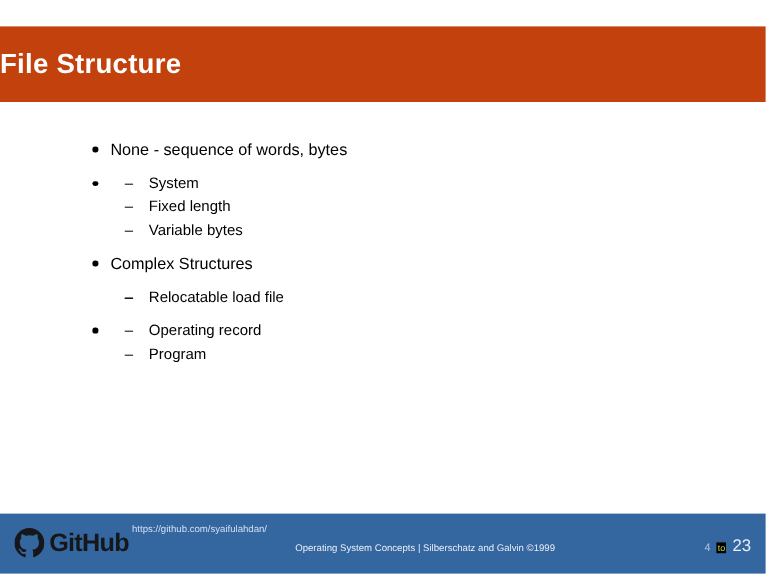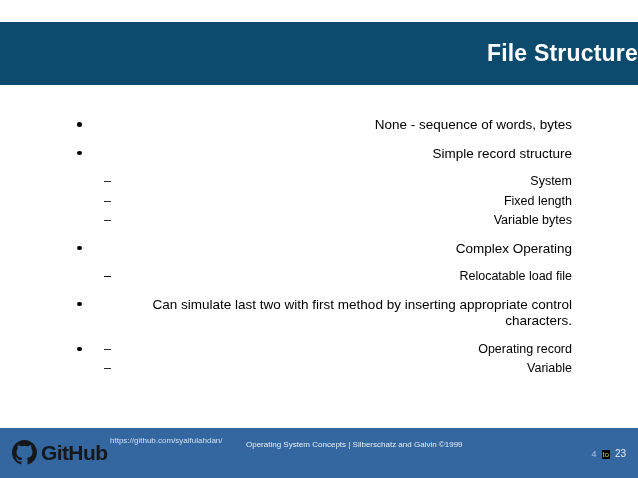--- a/index.html
+++ b/index.html
@@ -24,41 +24,40 @@
     background: #ffffff;
   }
 
   
   .title-band {
     position: absolute;
     left: 0;
     top: 22px;
     width: 638px;
     height: 63px;
-    background: #0c4a6e;
+    background: #c2410c;
     display: flex;
     align-items: center;
-    justify-content: flex-end;
+    justify-content: flex-start;
   }
   .title-text {
     color: #ffffff;
     font-size: 23px;
     font-weight: bold;
     letter-spacing: 0.2px;
     line-height: 1;
     text-align: center;
   }
 
   
   .body-area {
     position: absolute;
     left: 72px;
     top: 117px;
     width: 500px;
-    text-align: right;
   }
 
   .bullet-l1 {
     position: relative;
     padding-left: 20px;
     margin-bottom: 12px;
     color: #000000;
     font-size: 13.5px;
     line-height: 16.5px;
   }
@@ -133,21 +132,21 @@
     top: 436px;
     color: #cfe0f2;
     font-size: 8px;
     line-height: 10px;
     text-decoration: none;
     text-align: right;
   }
   .footer-cite {
     position: absolute;
     left: 246px;
-    top: 440px;
+    top: 452px;
     color: #e8eef6;
     font-size: 8px;
     line-height: 10px;
   }
 
   .page-nums {
     position: absolute;
     right: 12px;
     top: 448px;
     display: flex;
@@ -161,21 +160,21 @@
   }
   .pg-to {
     color: #c9d84a;
     background: #000000;
     font-size: 7.5px;
     line-height: 9px;
     padding: 0 1px;
   }
   .pg-total {
     color: #e6eef7;
-    font-size: 10px;
+    font-size: 14px;
     line-height: 12px;
   }
 </style>
 </head>
 <body>
 
 <div class="slide">
 
   <div class="title-band">
     <div class="title-text">File Structure</div>
@@ -186,68 +185,61 @@
     <div class="group">
       <div class="bullet-l1">
         <span class="dot"></span>
         <span>None - sequence of words, bytes</span>
       </div>
     </div>
 
     <div class="group">
       <div class="bullet-l1">
         <span class="dot"></span>
-        <span>Simple record structure</span>
       </div>
       <div class="bullet-l2">
         <span class="dash">–</span>
         <span>System</span>
       </div>
       <div class="bullet-l2">
         <span class="dash">–</span>
         <span>Fixed length</span>
       </div>
       <div class="bullet-l2">
         <span class="dash">–</span>
         <span>Variable bytes</span>
       </div>
     </div>
 
     <div class="group">
       <div class="bullet-l1">
         <span class="dot"></span>
-        <span>Complex Operating</span>
+        <span>Complex Structures</span>
       </div>
       <div class="bullet-l2">
         <span class="dash">–</span>
       </div>
       <div class="bullet-l2">
         <span class="dash">–</span>
         <span>Relocatable load file</span>
       </div>
     </div>
 
-    <div class="group">
-      <div class="bullet-l1">
-        <span class="dot"></span>
-        <span>Can simulate last two with first method by inserting appropriate control characters.</span>
-      </div>
-    </div>
 
     <div class="group">
       <div class="bullet-l1">
         <span class="dot"></span>
       </div>
       <div class="bullet-l2">
         <span class="dash">–</span>
         <span>Operating record</span>
       </div>
       <div class="bullet-l2">
         <span class="dash">–</span>
-        <span>Variable</span>
+        <span>Program</span>
       </div>
     </div>
 
   </div>
 
   <div class="footer-band"></div>
 
   <div class="gh-logo">
     <svg class="gh-mark" viewBox="0 0 16 16">
       <path fill="#15171a" d="M8 0C3.58 0 0 3.58 0 8c0 3.54 2.29 6.53 5.47 7.59.4.07.55-.17.55-.38

